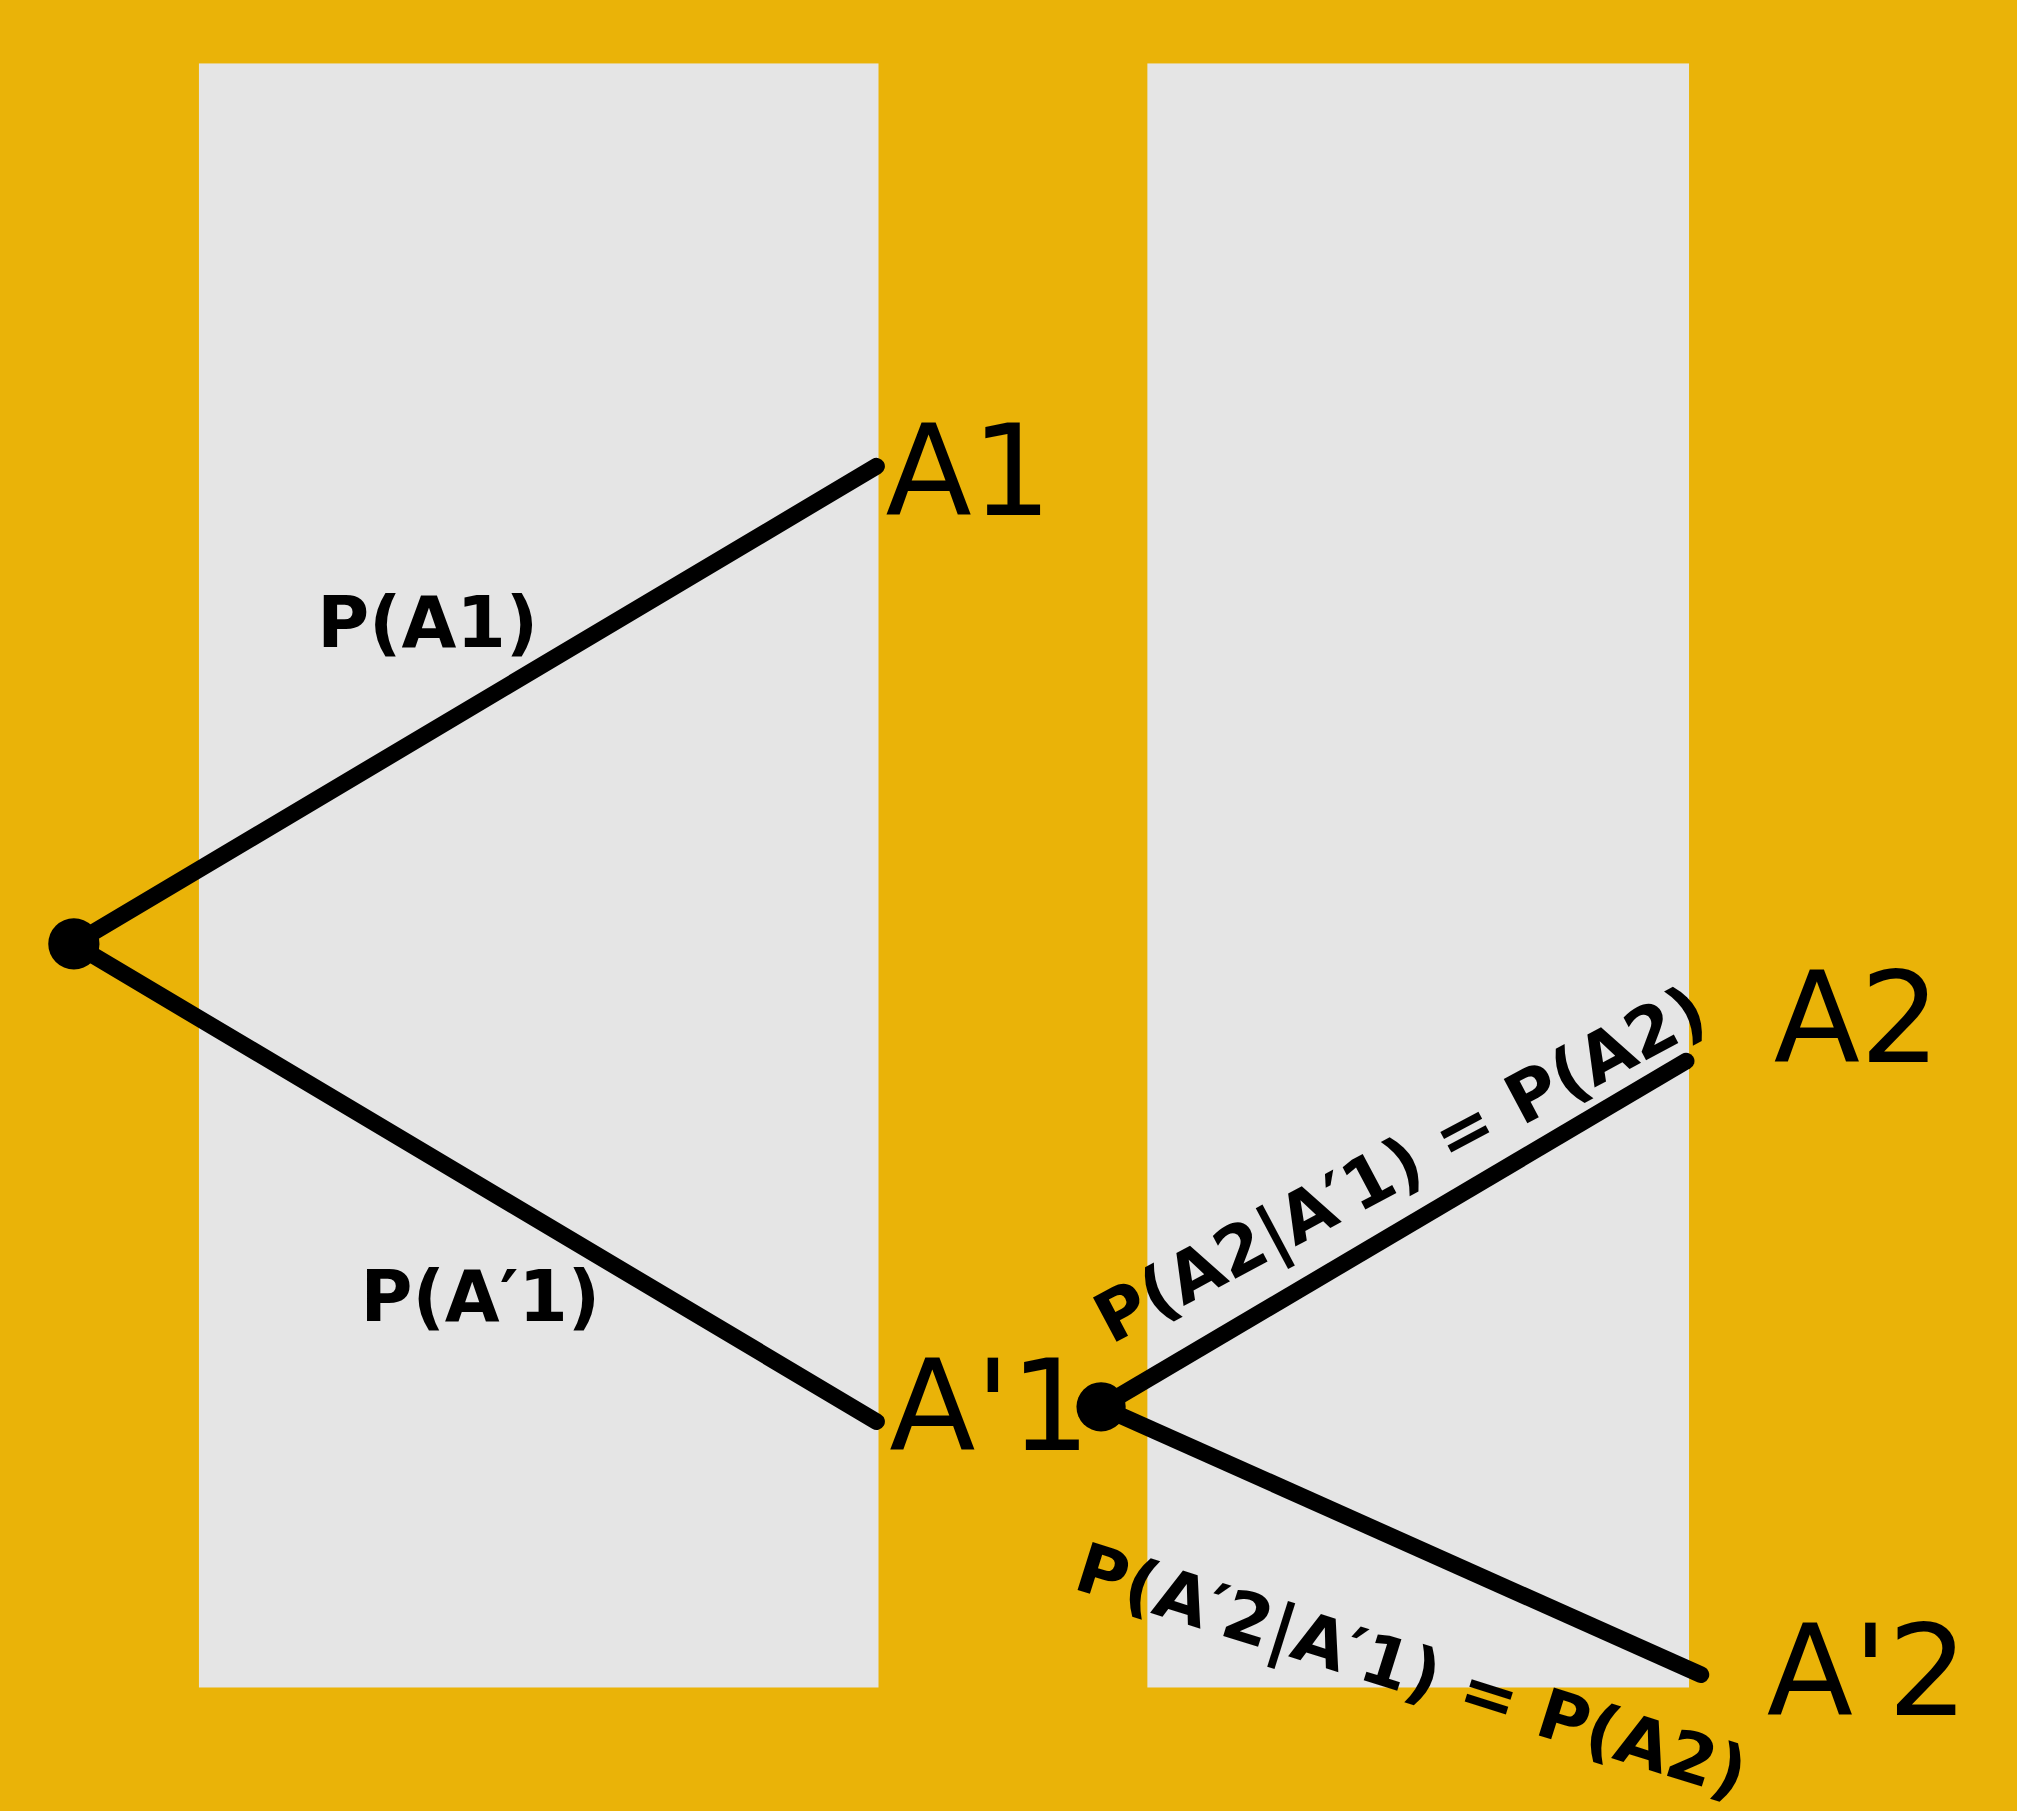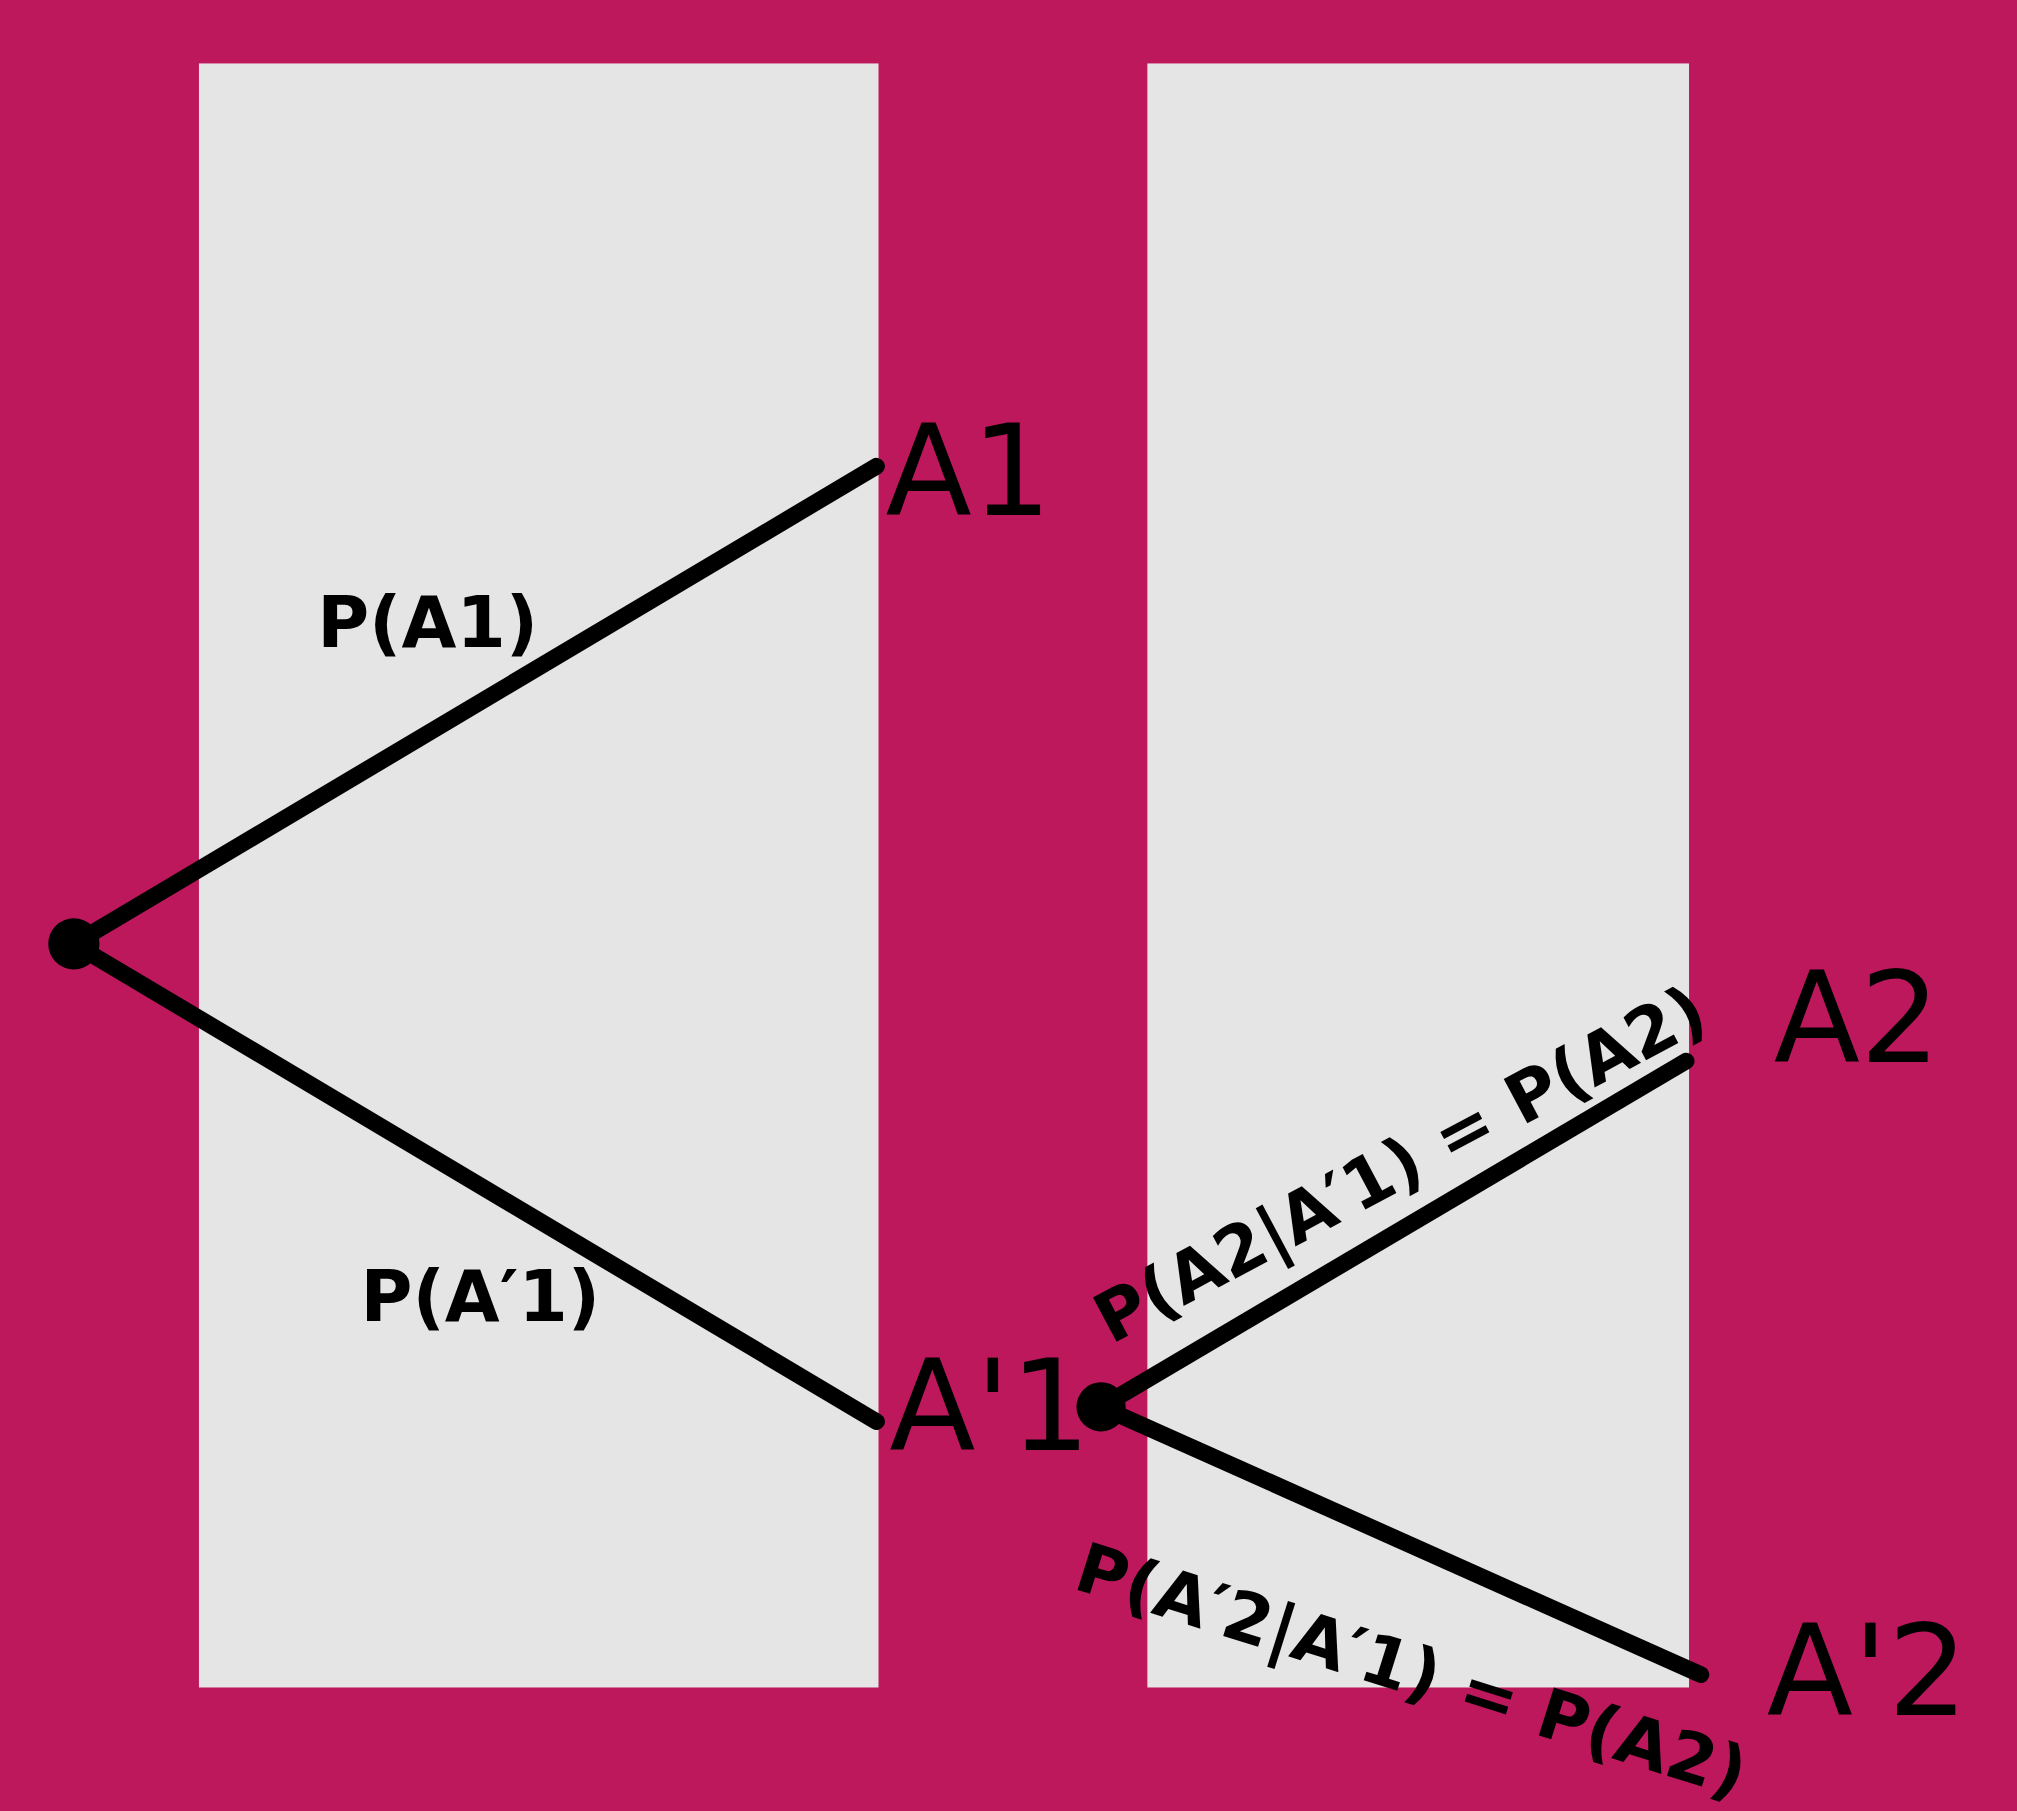--- a/index.html
+++ b/index.html
@@ -5,21 +5,21 @@
   html, body {
     margin: 0;
     padding: 0;
     background: #ffffff;
     font-family: "DejaVu Sans", sans-serif;
   }
   .stage {
     width: 2017px;
     height: 1812px;
     position: relative;
-    background: #be185d;
+    background: #eab308;
     overflow: hidden;
   }
   svg { display: block; }
   .node-label {
     font-family: "DejaVu Sans", sans-serif;
     font-size: 128px;
     font-weight: 400;
   }
   .branch-label {
     font-family: "DejaVu Sans", sans-serif;

